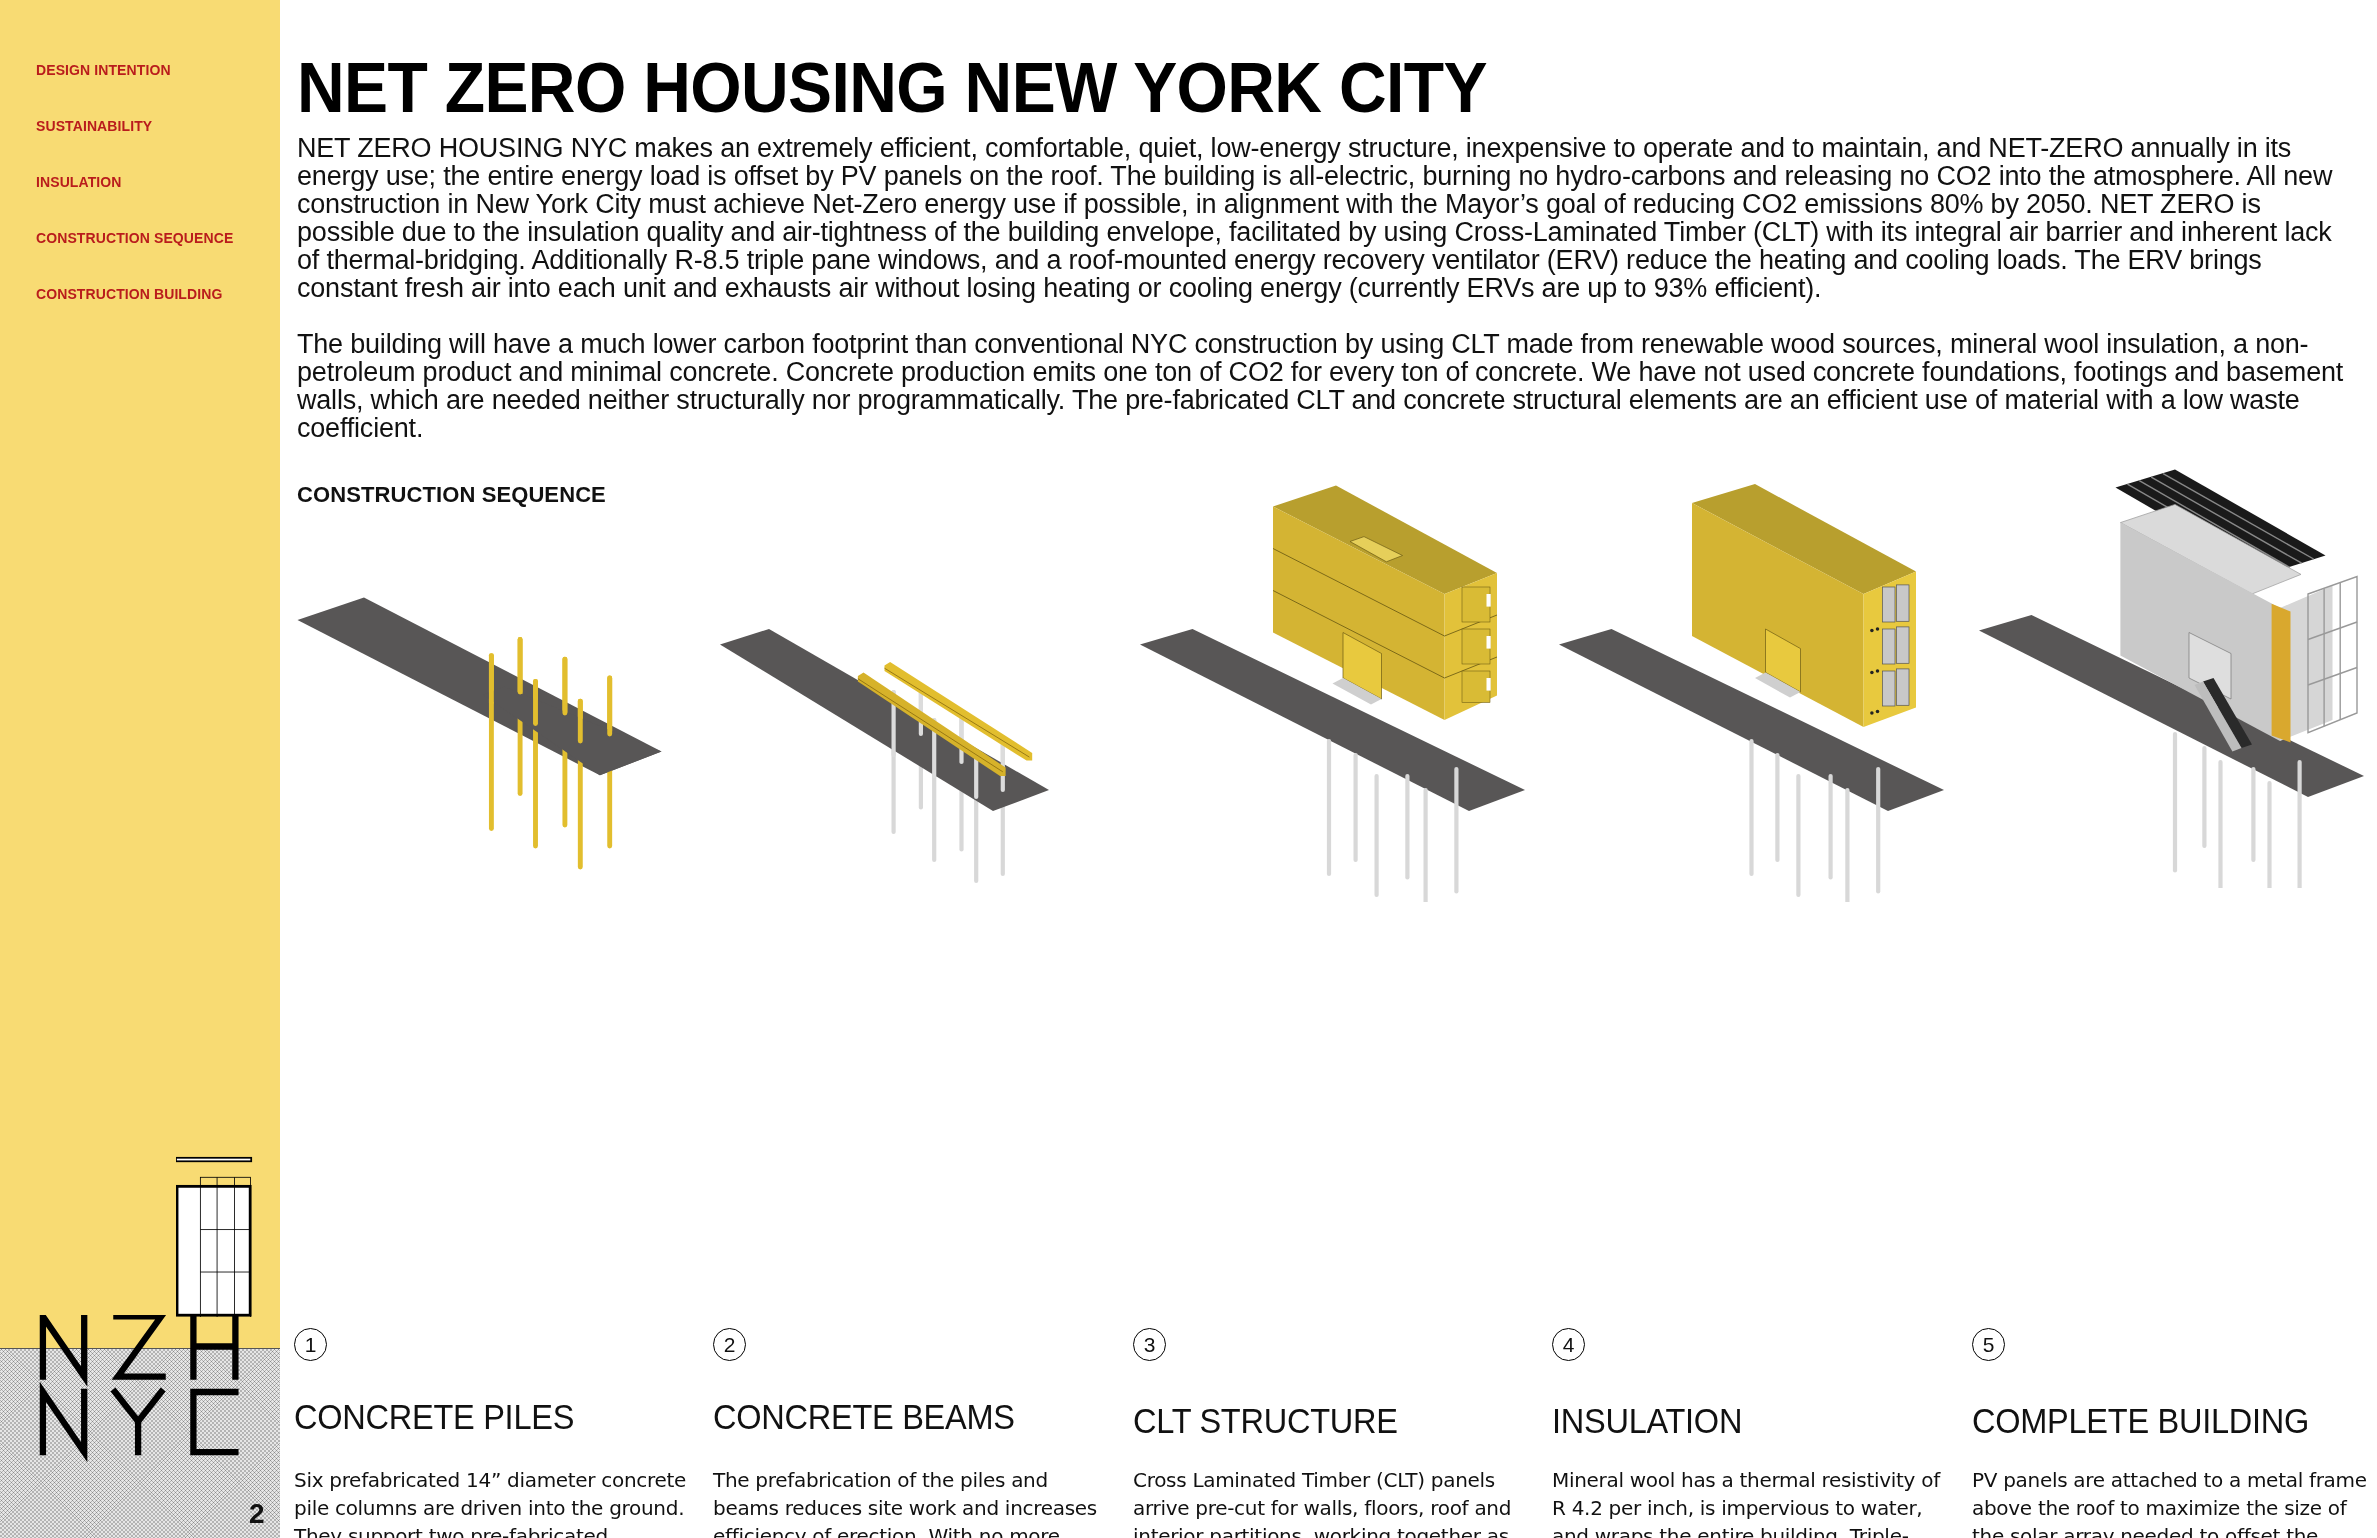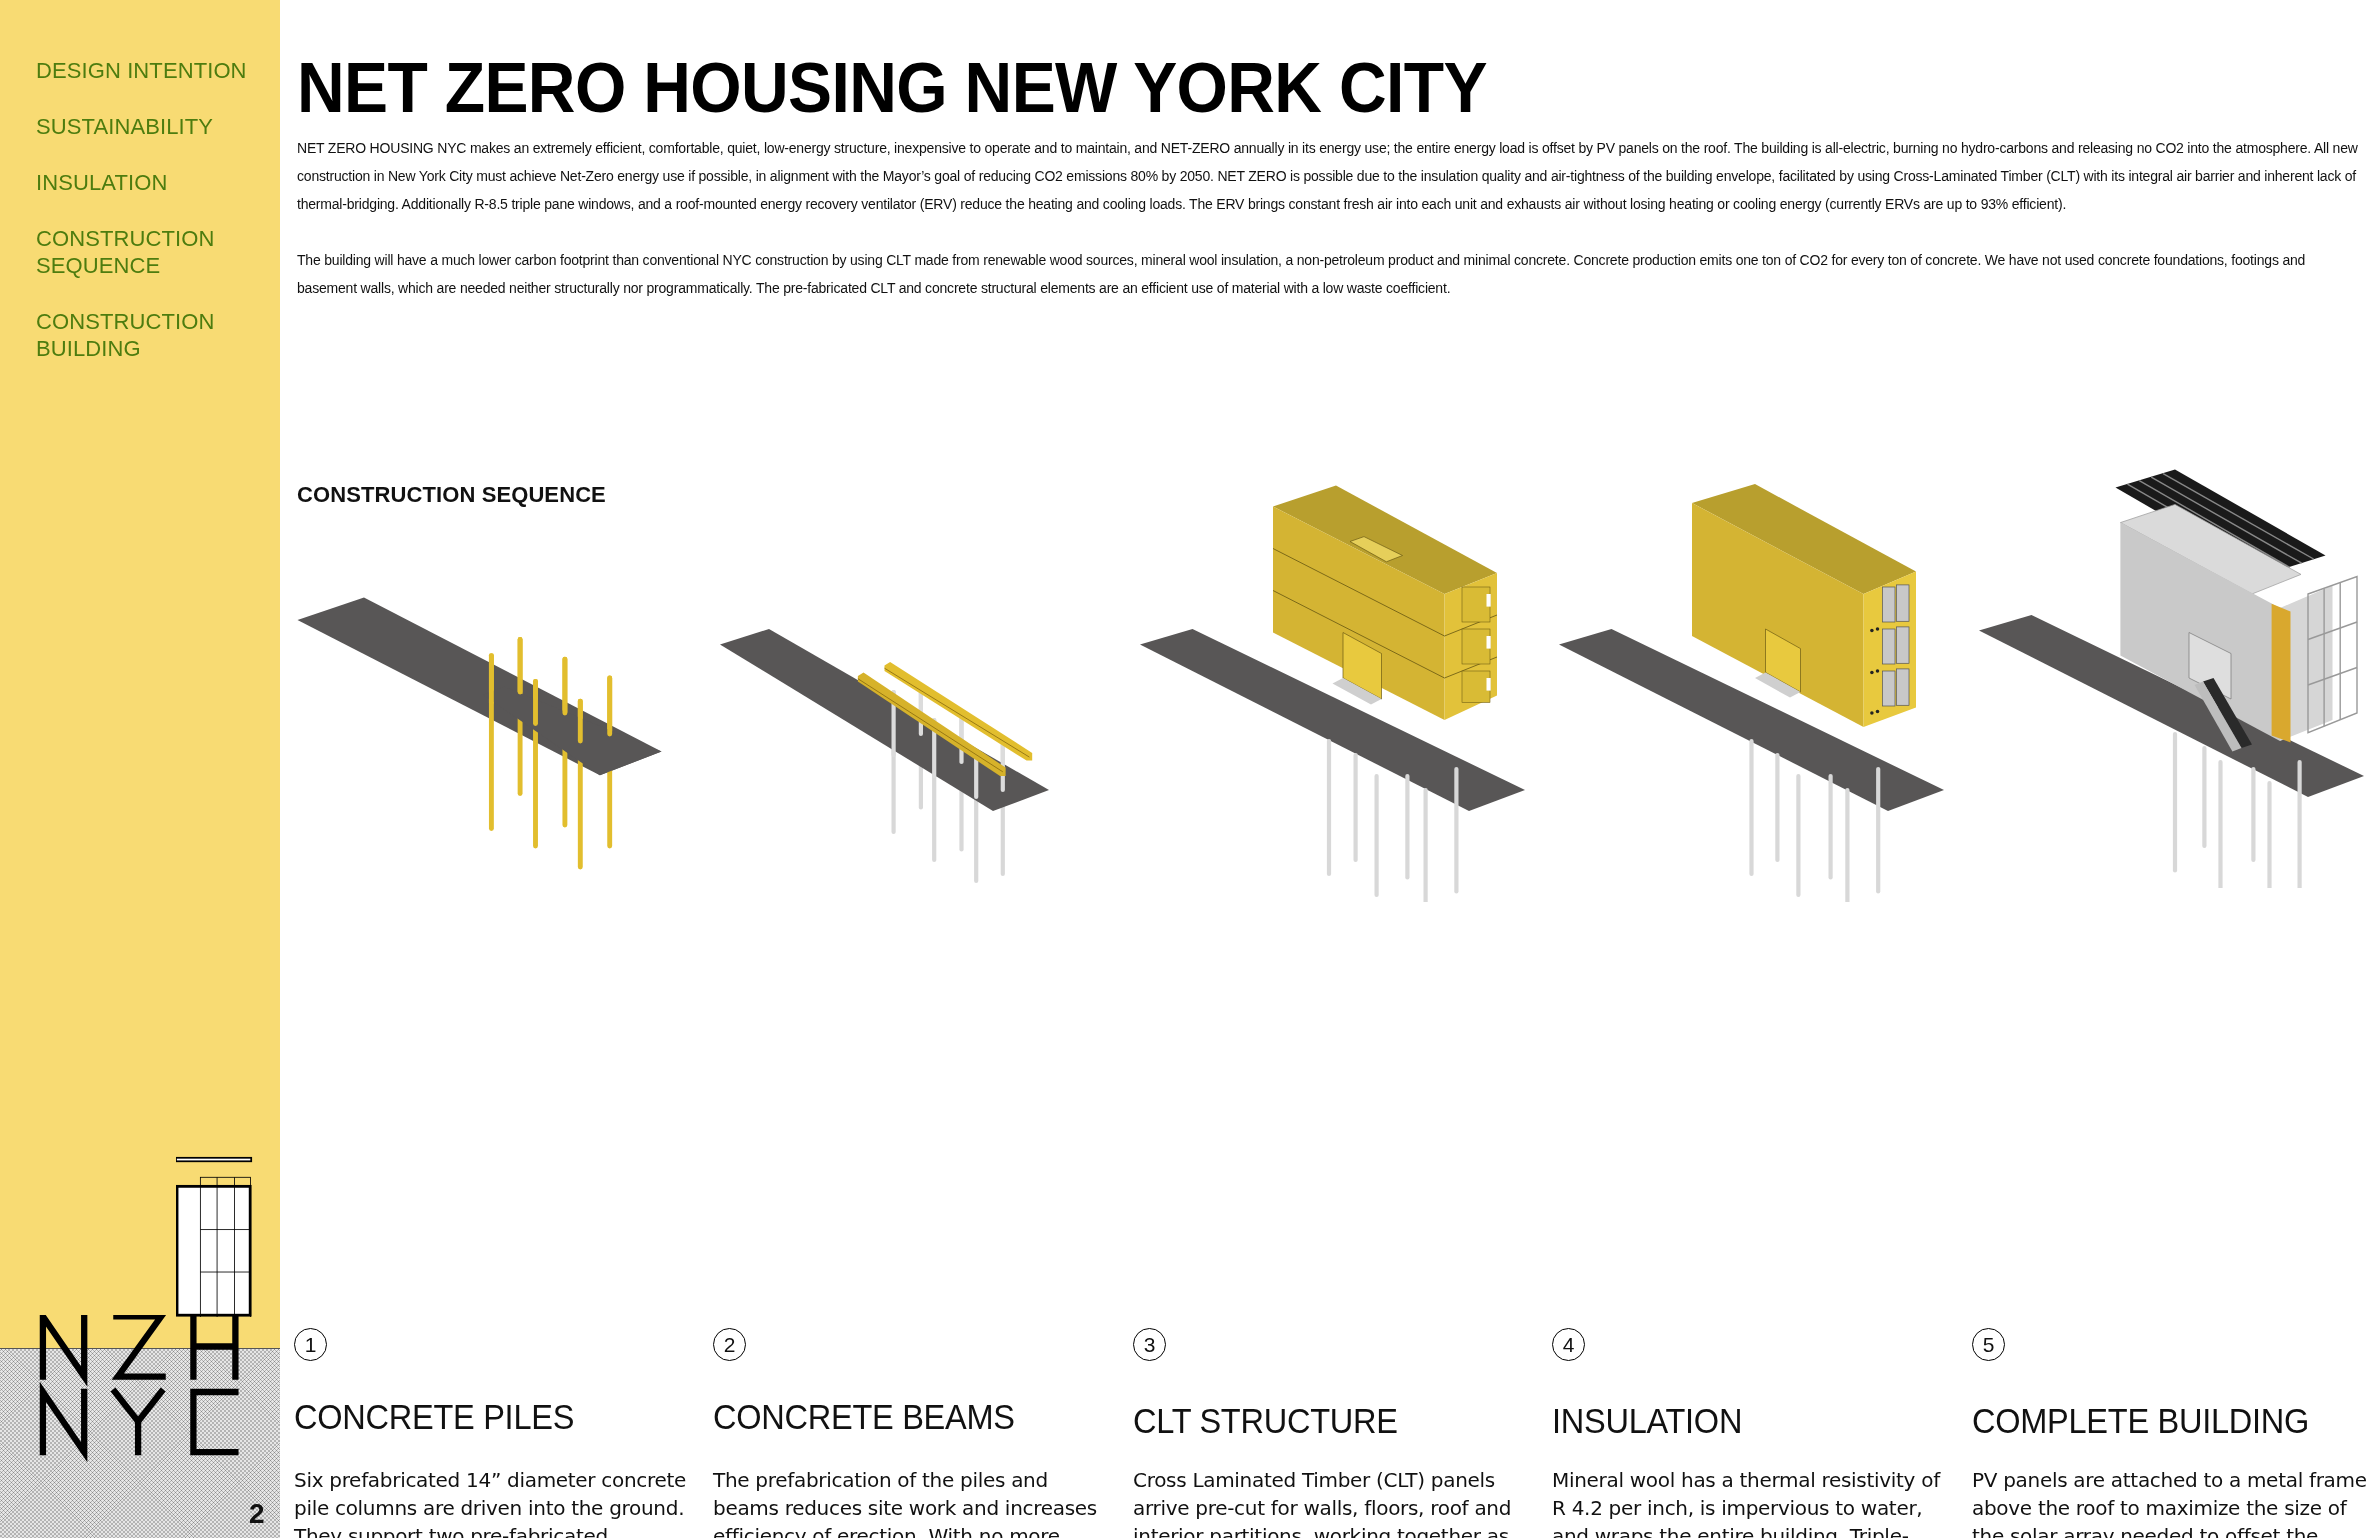--- a/index.html
+++ b/index.html
@@ -2,38 +2,38 @@
 <html style="font-size:11.2px"><head>
 <meta charset="utf-8">
 <style>
   html, body { margin:0; padding:0; }
   body { width:2377px; height:1538px; position:relative; background:#ffffff; overflow:hidden;
          font-family:"Liberation Sans", sans-serif; color:#111; }
 
   
   .sidebar { position:absolute; left:0; top:0; width:280px; height:1538px; background:#f8db73; }
   .nav { position:absolute; left:36px; top:57px; width:238px; }
-  .nav-item { display:block; font-family:"Liberation Sans", sans-serif; font-weight:normal;
-              font-size:22px; line-height:27px; margin-bottom:29px; color:#4d7c0f; cursor:pointer; letter-spacing:0.1px; }
+  .nav-item { display:block; font-family:"Liberation Sans", sans-serif; font-weight:bold;
+              font-size:14px; line-height:27px; margin-bottom:29px; color:#b91c1c; cursor:pointer; letter-spacing:0.1px; }
   .nav-item.two-line { margin-bottom:29px; }
 
   .logo-zone { position:absolute; left:0; top:1348px; width:280px; height:190px;
     background-color:#e6e6e6;
     background-image:
       repeating-linear-gradient(45deg, rgba(0,0,0,0.22) 0 0.7px, transparent 0.7px 2.8px),
       repeating-linear-gradient(-45deg, rgba(0,0,0,0.22) 0 0.7px, transparent 0.7px 2.8px);
     border-top:0.7px solid #555; }
   .page-num { position:absolute; left:249px; top:1498px; font-weight:bold; font-size:28px; font-family:"Liberation Sans", sans-serif; }
 
   .mini-plan { position:absolute; left:176px; top:1156px; }
 
   
   .title { position:absolute; left:297px; top:49px; font-family:"Liberation Sans", sans-serif; font-weight:bold;
            font-size:71px; line-height:77px; letter-spacing:-0.7px; transform:scaleX(0.93); transform-origin:left; color:#000; white-space:nowrap; }
-  .intro { position:absolute; left:297px; top:134px; width:2063px; font-size:14px; line-height:28px;
+  .intro { position:absolute; left:297px; top:134px; width:2063px; font-size:27px; line-height:28px;
            font-family:"Liberation Sans", sans-serif; letter-spacing:-0.2px; }
   .intro p { margin:0 0 28px 0; }
 
   .section-label { position:absolute; left:297px; top:482px; font-weight:bold; font-size:22px; letter-spacing:0.1px; }
 
   .step { position:absolute; top:482px; width:392px; height:1049px; }
   .step .diagram { position:absolute; left:0; top:0; width:420px; height:420px; }
   .step .num { position:absolute; top:846px; left:0; width:31px; height:31px; border:1px solid #000; border-radius:50%;
                font-size:21px; line-height:31px; text-align:center; font-family:"Liberation Sans", sans-serif; background:#fff; }
   .step .heading { position:absolute; top:914px; left:0; font-size:35px; line-height:42px; white-space:nowrap;

